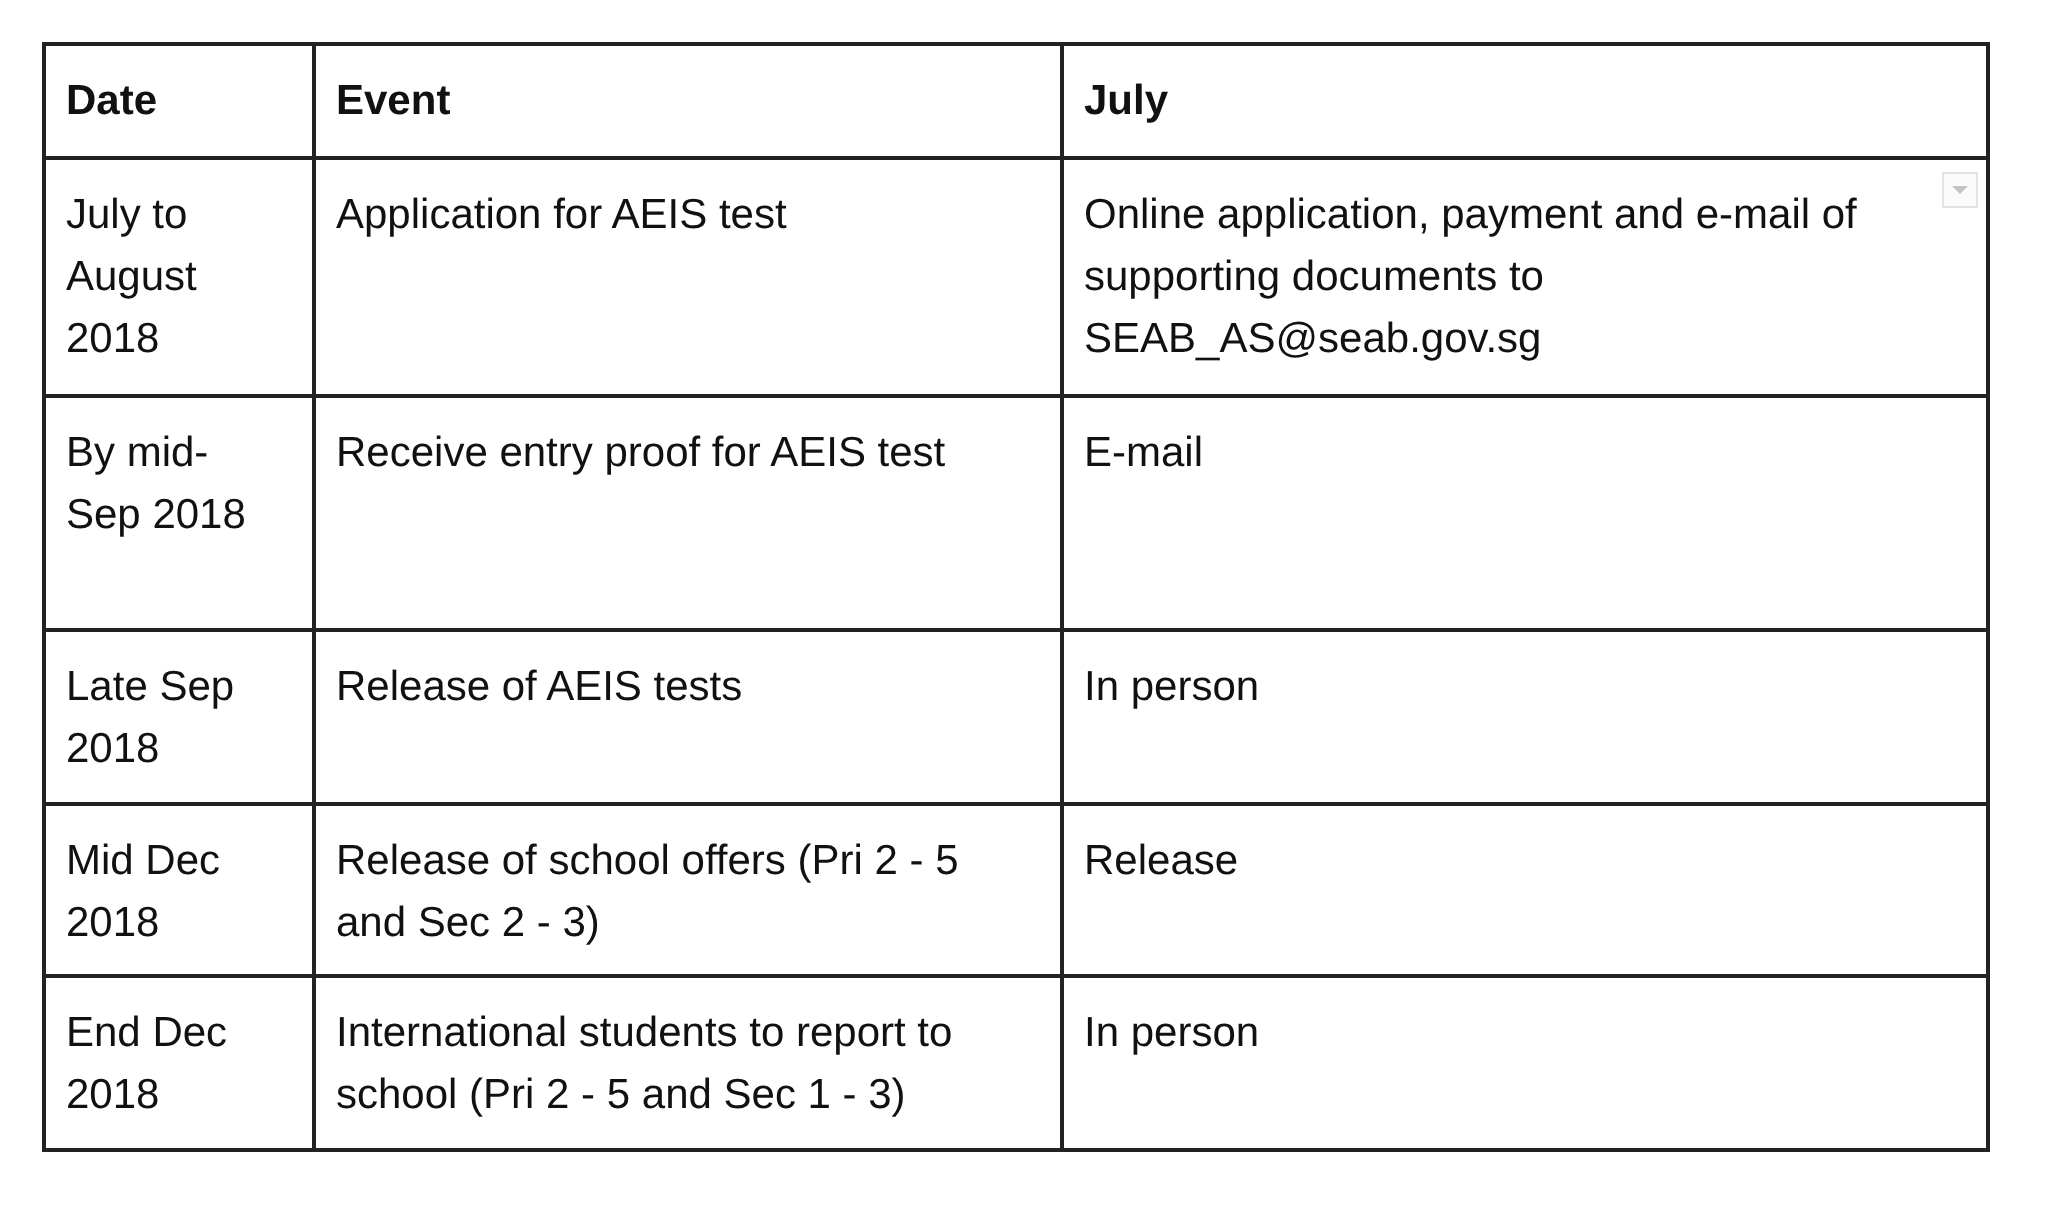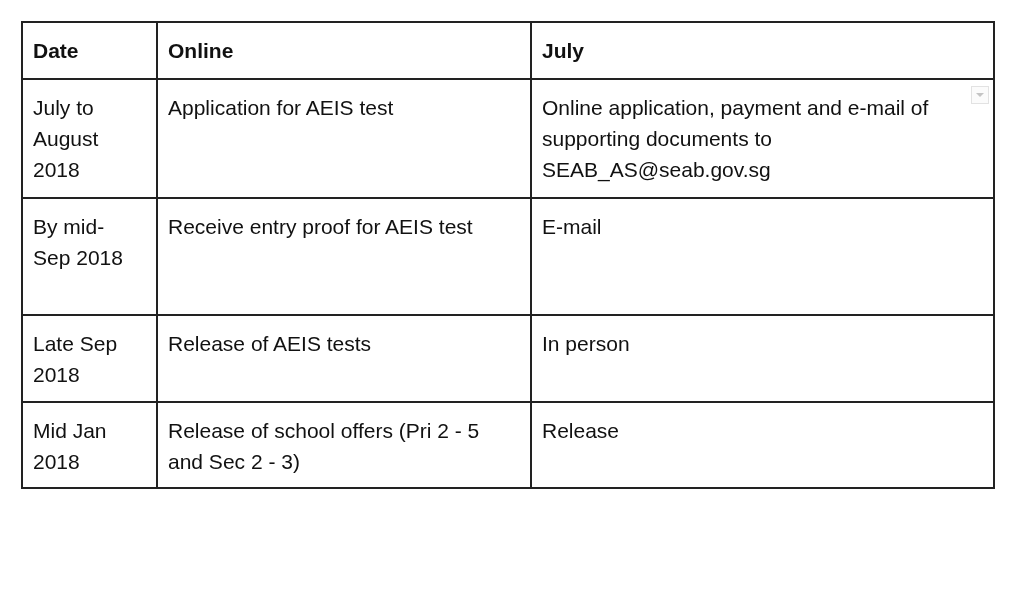--- a/index.html
+++ b/index.html
@@ -44,21 +44,21 @@
 
 <table class="schedule">
   <colgroup>
       <col class="c-date">
       <col class="c-event">
       <col class="c-mode">
     </colgroup>
   <thead>
     <tr class="r-head">
       <th>Date</th>
-      <th>Online</th>
+      <th>Event</th>
       <th>July</th>
     </tr>
   </thead>
   <tbody>
     <tr class="r1">
       <td>
           <span style="display:block;width:95px">July to August 2018</span>
         </td>
       <td>Application for AEIS test</td>
       <td class="mode-cell">
@@ -75,21 +75,30 @@
     </tr>
     <tr class="r3">
       <td>
           <span style="display:block;width:100px">Late Sep 2018</span>
         </td>
       <td>Release of AEIS tests</td>
       <td>In person</td>
     </tr>
     <tr class="r4">
       <td>
-          <span style="display:block;width:100px">Mid Jan 2018</span>
+          <span style="display:block;width:100px">Mid Dec 2018</span>
         </td>
       <td>
           <span style="display:block;width:345px">Release of school offers (Pri 2 - 5 and Sec 2 - 3)</span>
         </td>
       <td>Release</td>
     </tr>
+    <tr class="r5">
+      <td>
+          <span style="display:block;width:100px">End Dec 2018</span>
+        </td>
+      <td>
+          <span style="display:block;width:345px">International students to report to school (Pri 2 - 5 and Sec 1 - 3)</span>
+        </td>
+      <td>In person</td>
+    </tr>
   </tbody>
 </table>
 
 </body></html>

